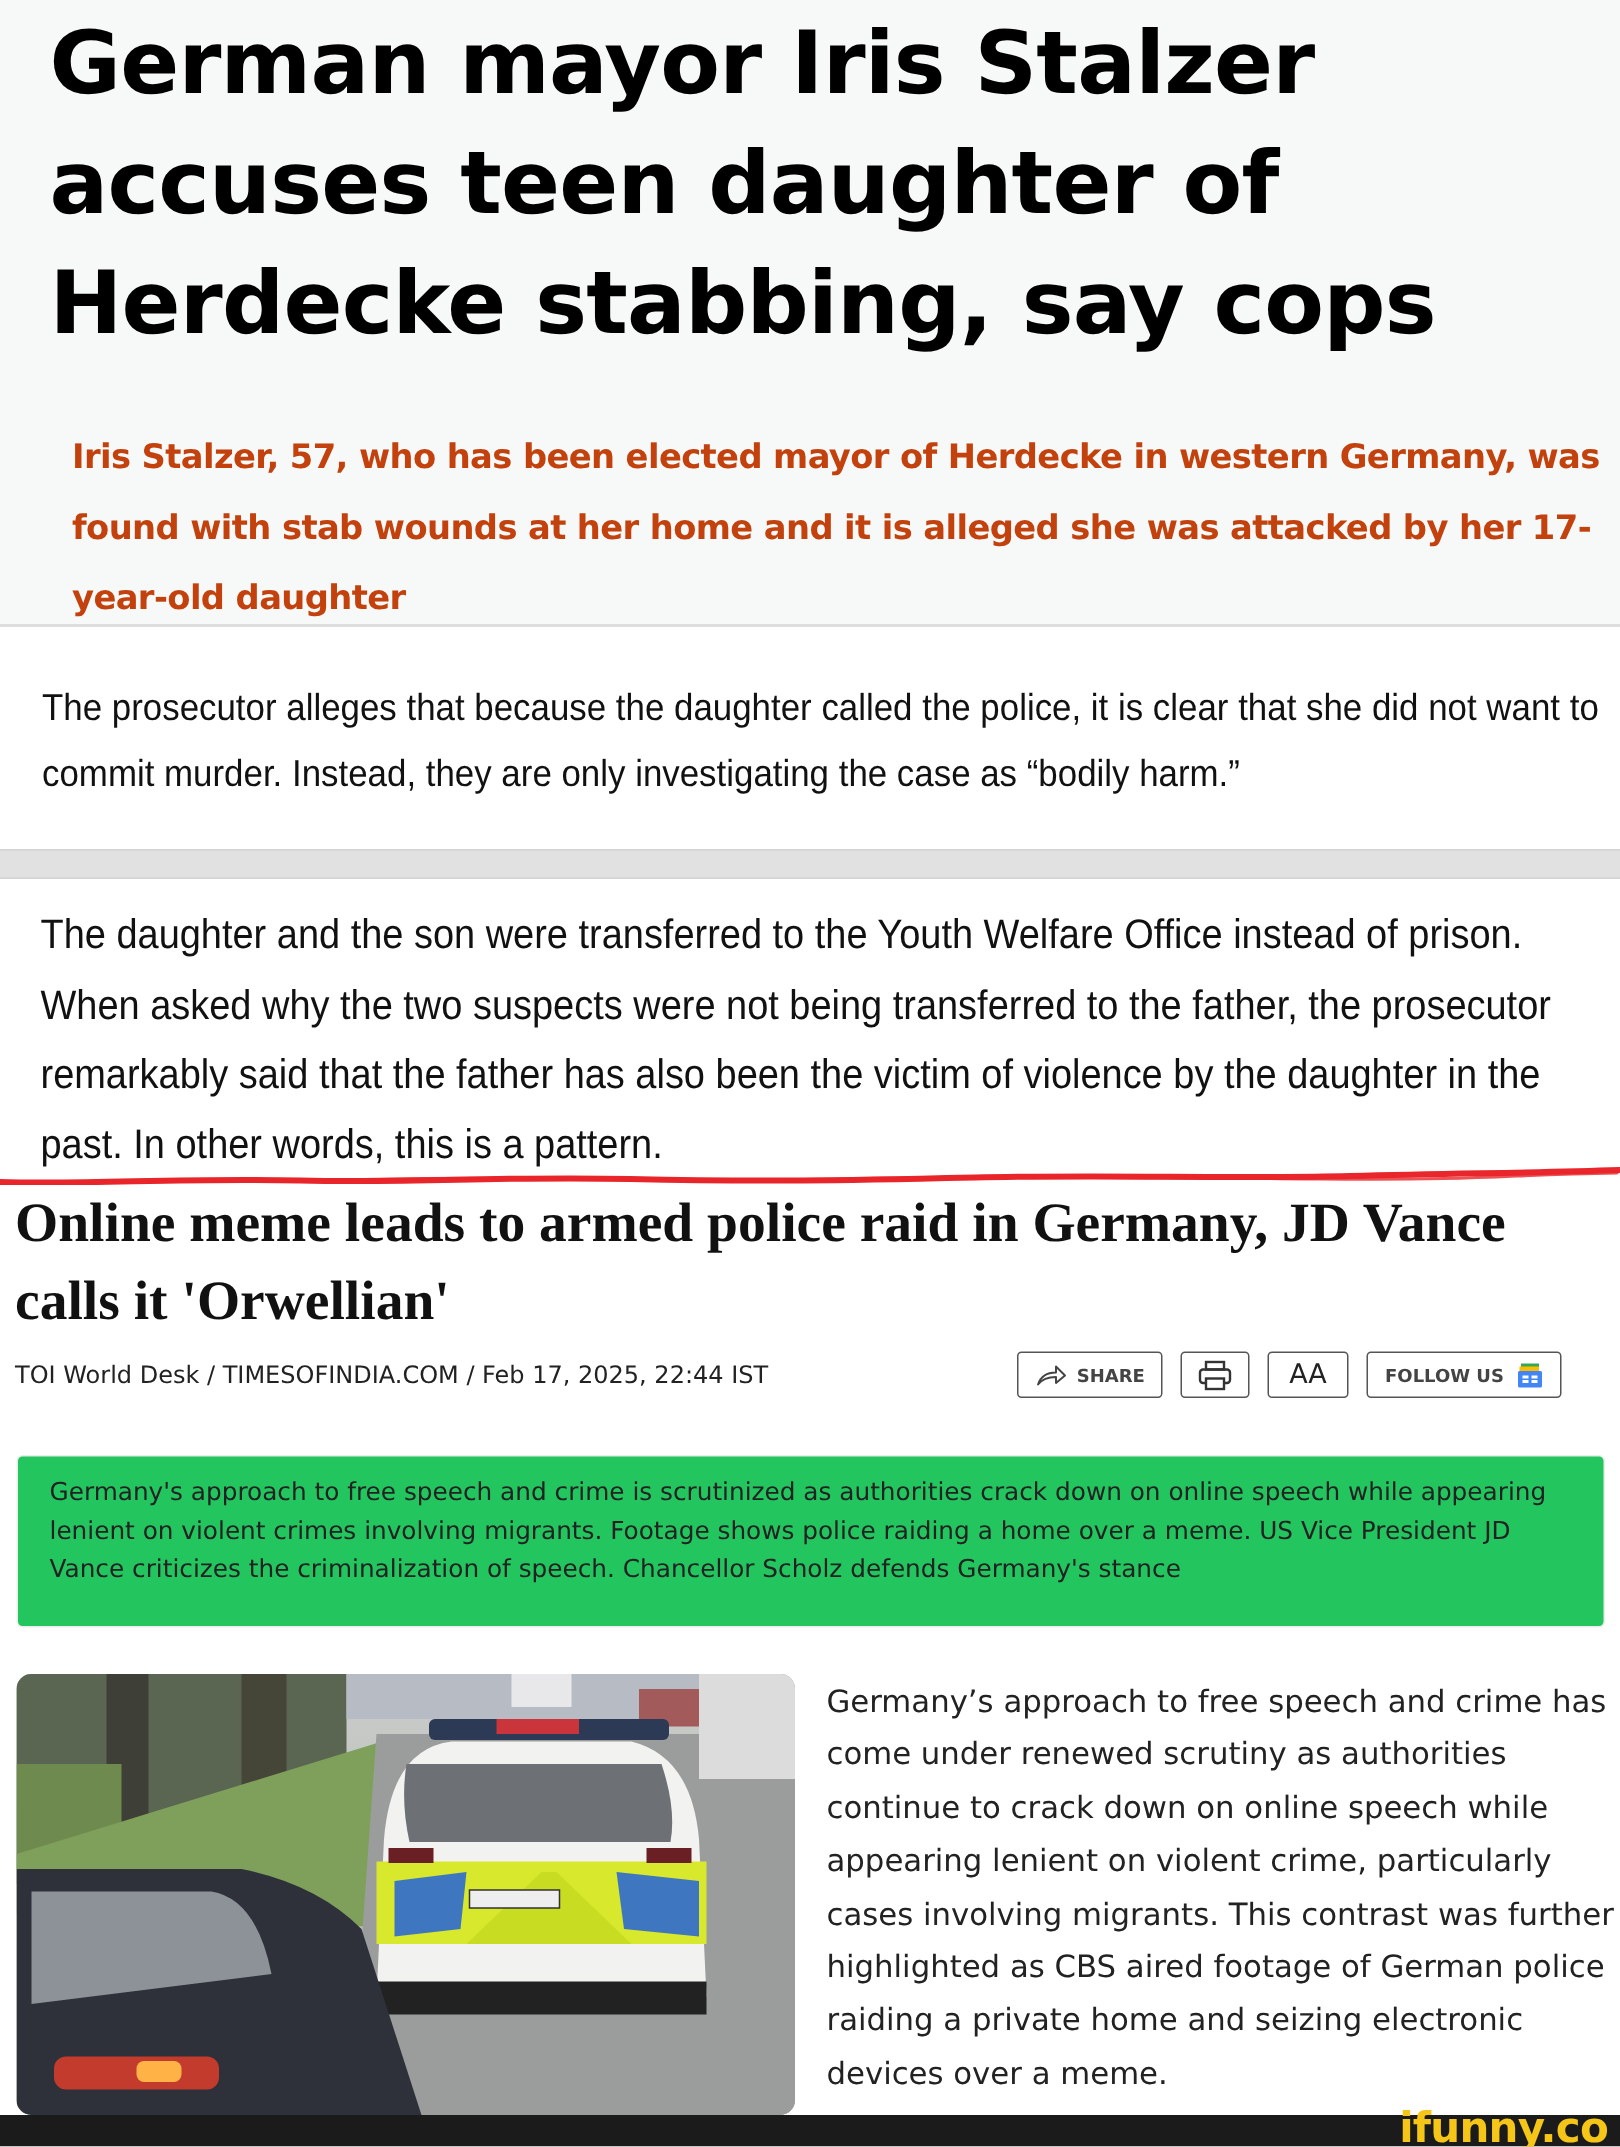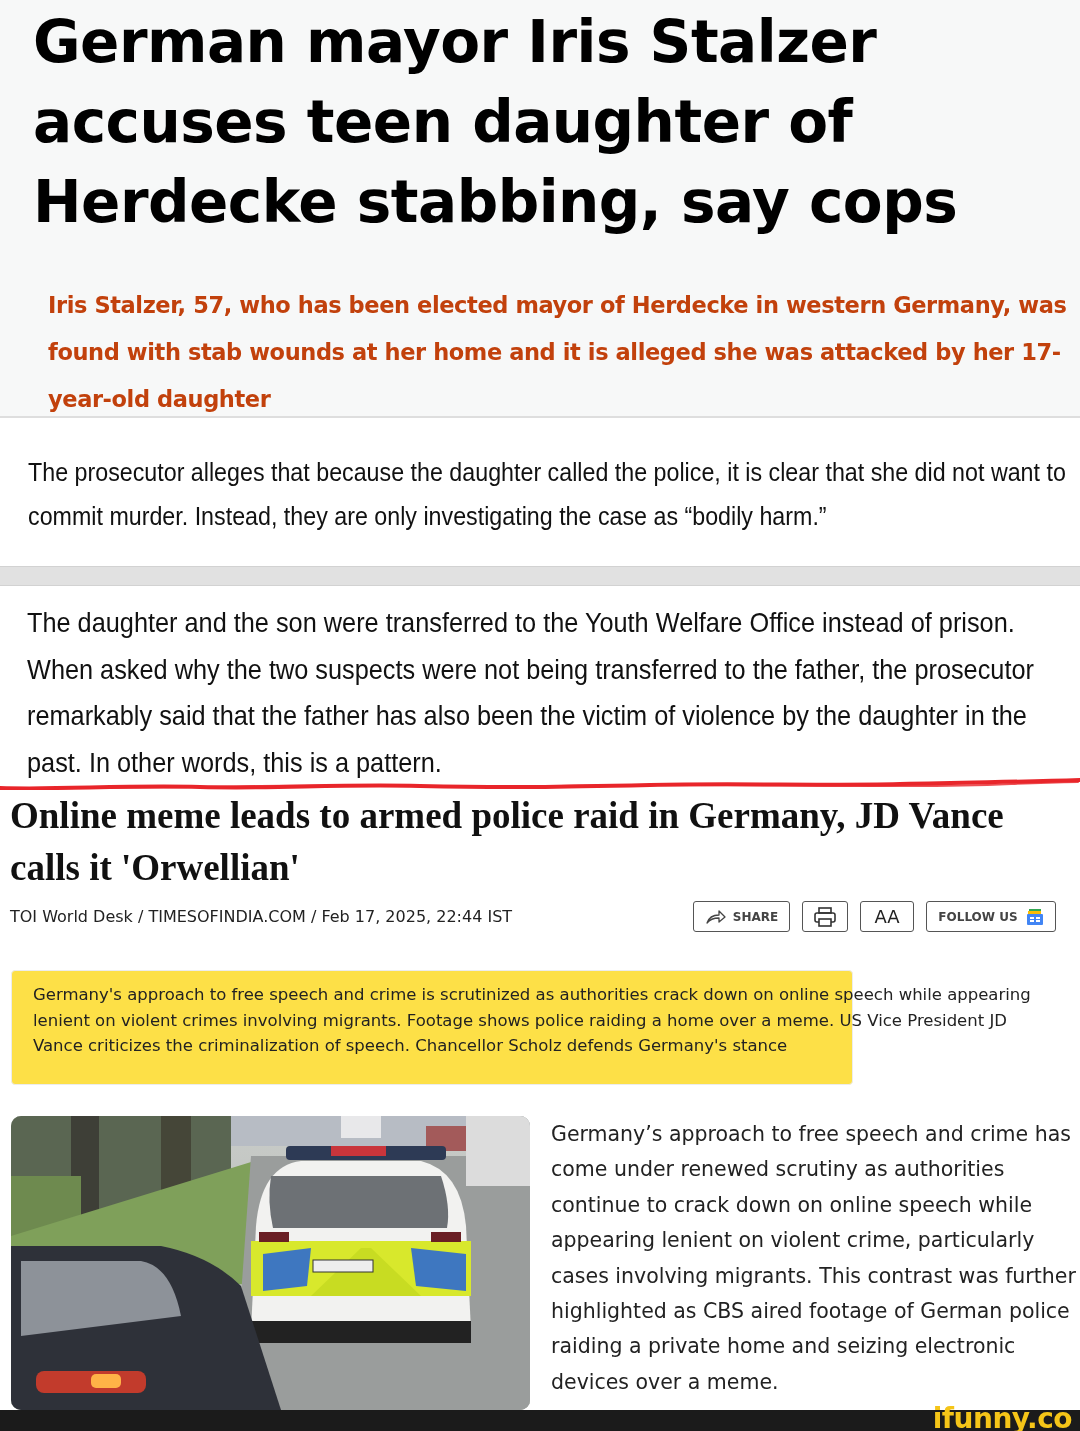--- a/index.html
+++ b/index.html
@@ -52,34 +52,34 @@
     .s4 { position: absolute; left: 0; top: 790px; width: 1080px; height: 620px; background: #fff; }
     .s4 h2 {
       position: absolute; left: 10px; top: 0px; width: 1070px;
       font-family: "Liberation Serif", serif; font-weight: bold;
       font-size: 37px; line-height: 52px; color: #111;
     }
     .byline {
       position: absolute; left: 10px; top: 117px;
       font-family: "DejaVu Sans", sans-serif; font-size: 16px; color: #222;
     }
-    .tools { position: absolute; top: 111px; left: 693px; height: 32px; display: flex; gap: 12px; }
+    .tools { position: absolute; top: 111px; left: 678px; height: 32px; display: flex; gap: 12px; }
     .tbtn {
       height: 31px; border: 1px solid #555; border-radius: 3px; background: #fff;
       display: flex; align-items: center; justify-content: center;
       font-family: "DejaVu Sans", sans-serif; font-weight: bold; font-size: 12px; color: #444;
     }
     .tbtn.share { width: 97px; gap: 6px; }
     .tbtn.print { width: 46px; }
     .tbtn.aa { width: 54px; font-weight: normal; font-size: 18px; color: #222; }
     .tbtn.follow { width: 130px; gap: 8px; }
 
     .summary {
-      position: absolute; left: 11px; top: 180px; width: 842px; height: 115px;
-      border: 1px solid #ececec; border-radius: 4px; background: #fde047;
+      position: absolute; left: 11px; top: 180px; width: 1059px; height: 115px;
+      border: 1px solid #ececec; border-radius: 4px; background: #22c55e;
     }
     .summary p {
       position: absolute; left: 21px; top: 11px; width: 1010px;
       font-family: "DejaVu Sans", sans-serif; font-size: 16.5px; line-height: 25.5px; color: #222;
     }
 
     .photo {
       position: absolute; left: 11px; top: 326px; width: 519px; height: 294px;
       border-radius: 10px; overflow: hidden; background: #8a9480;
     }

